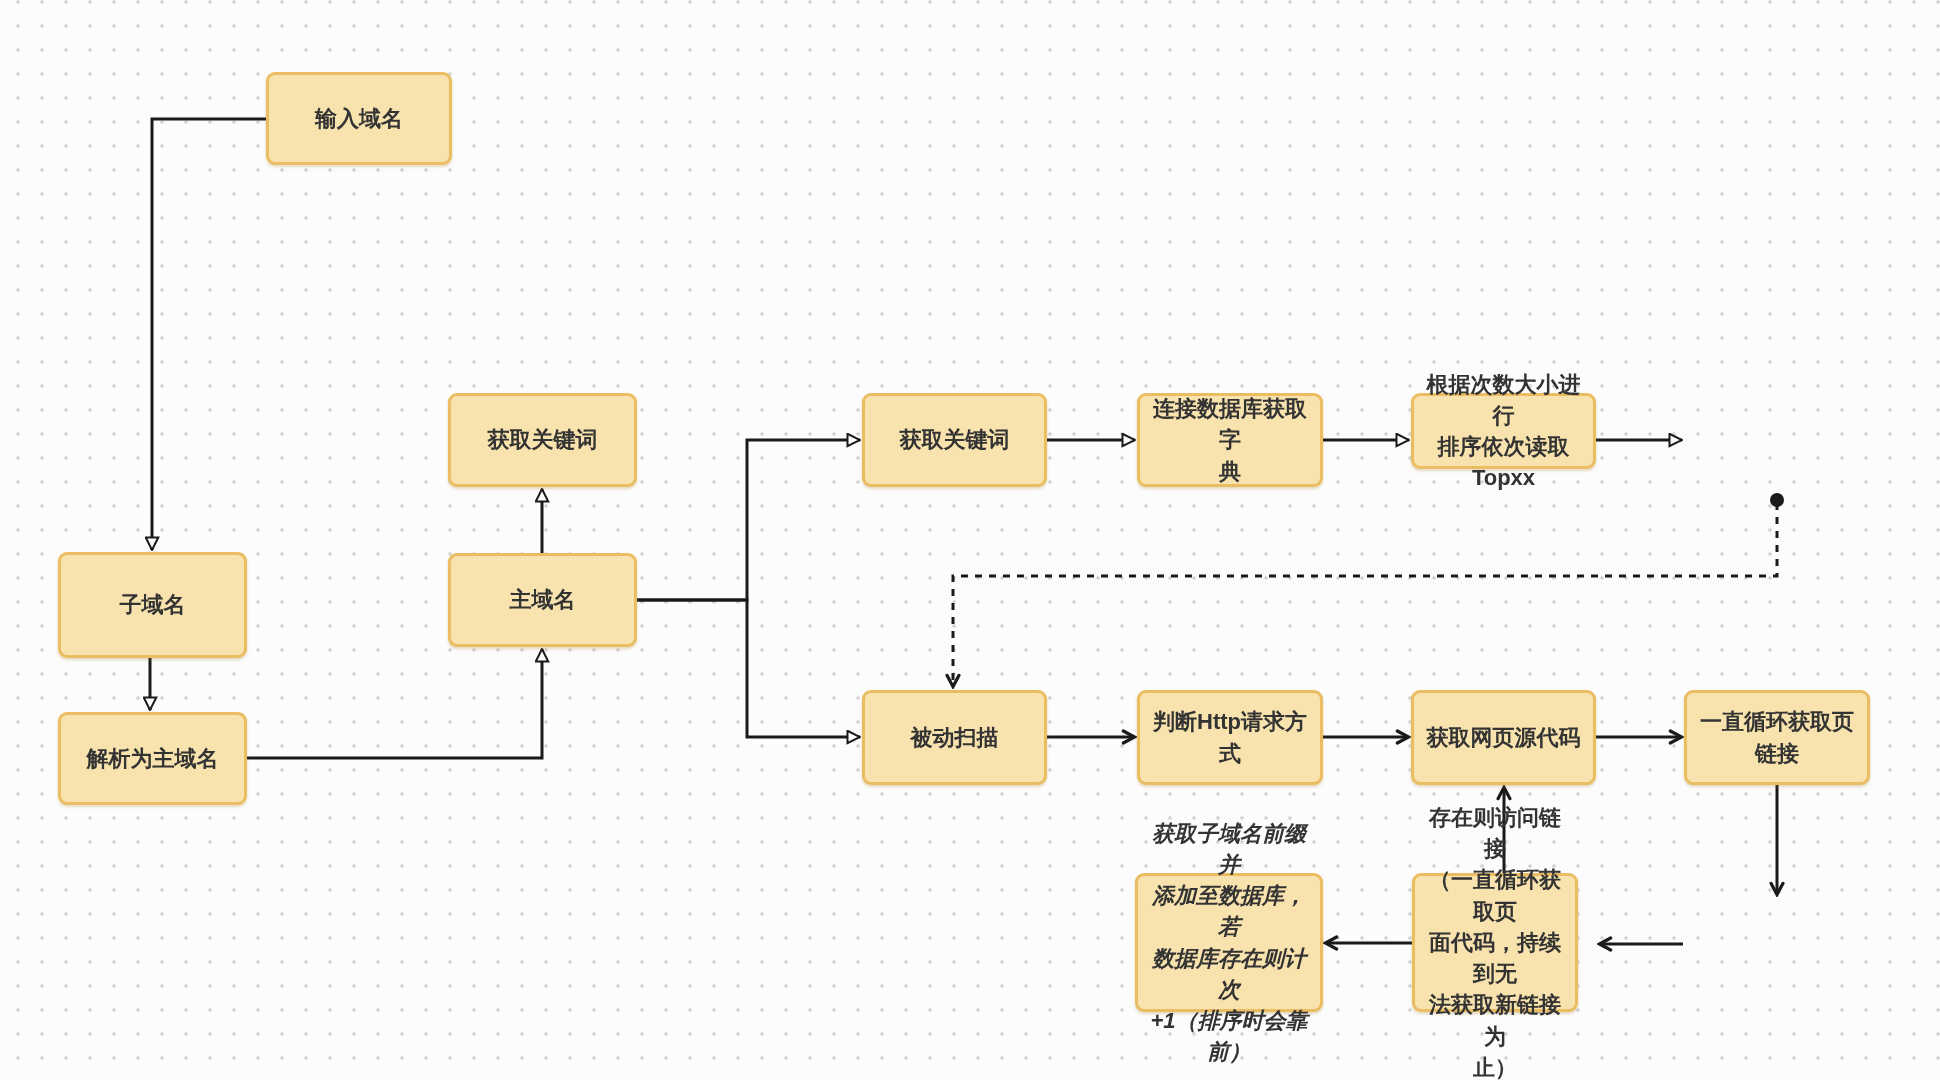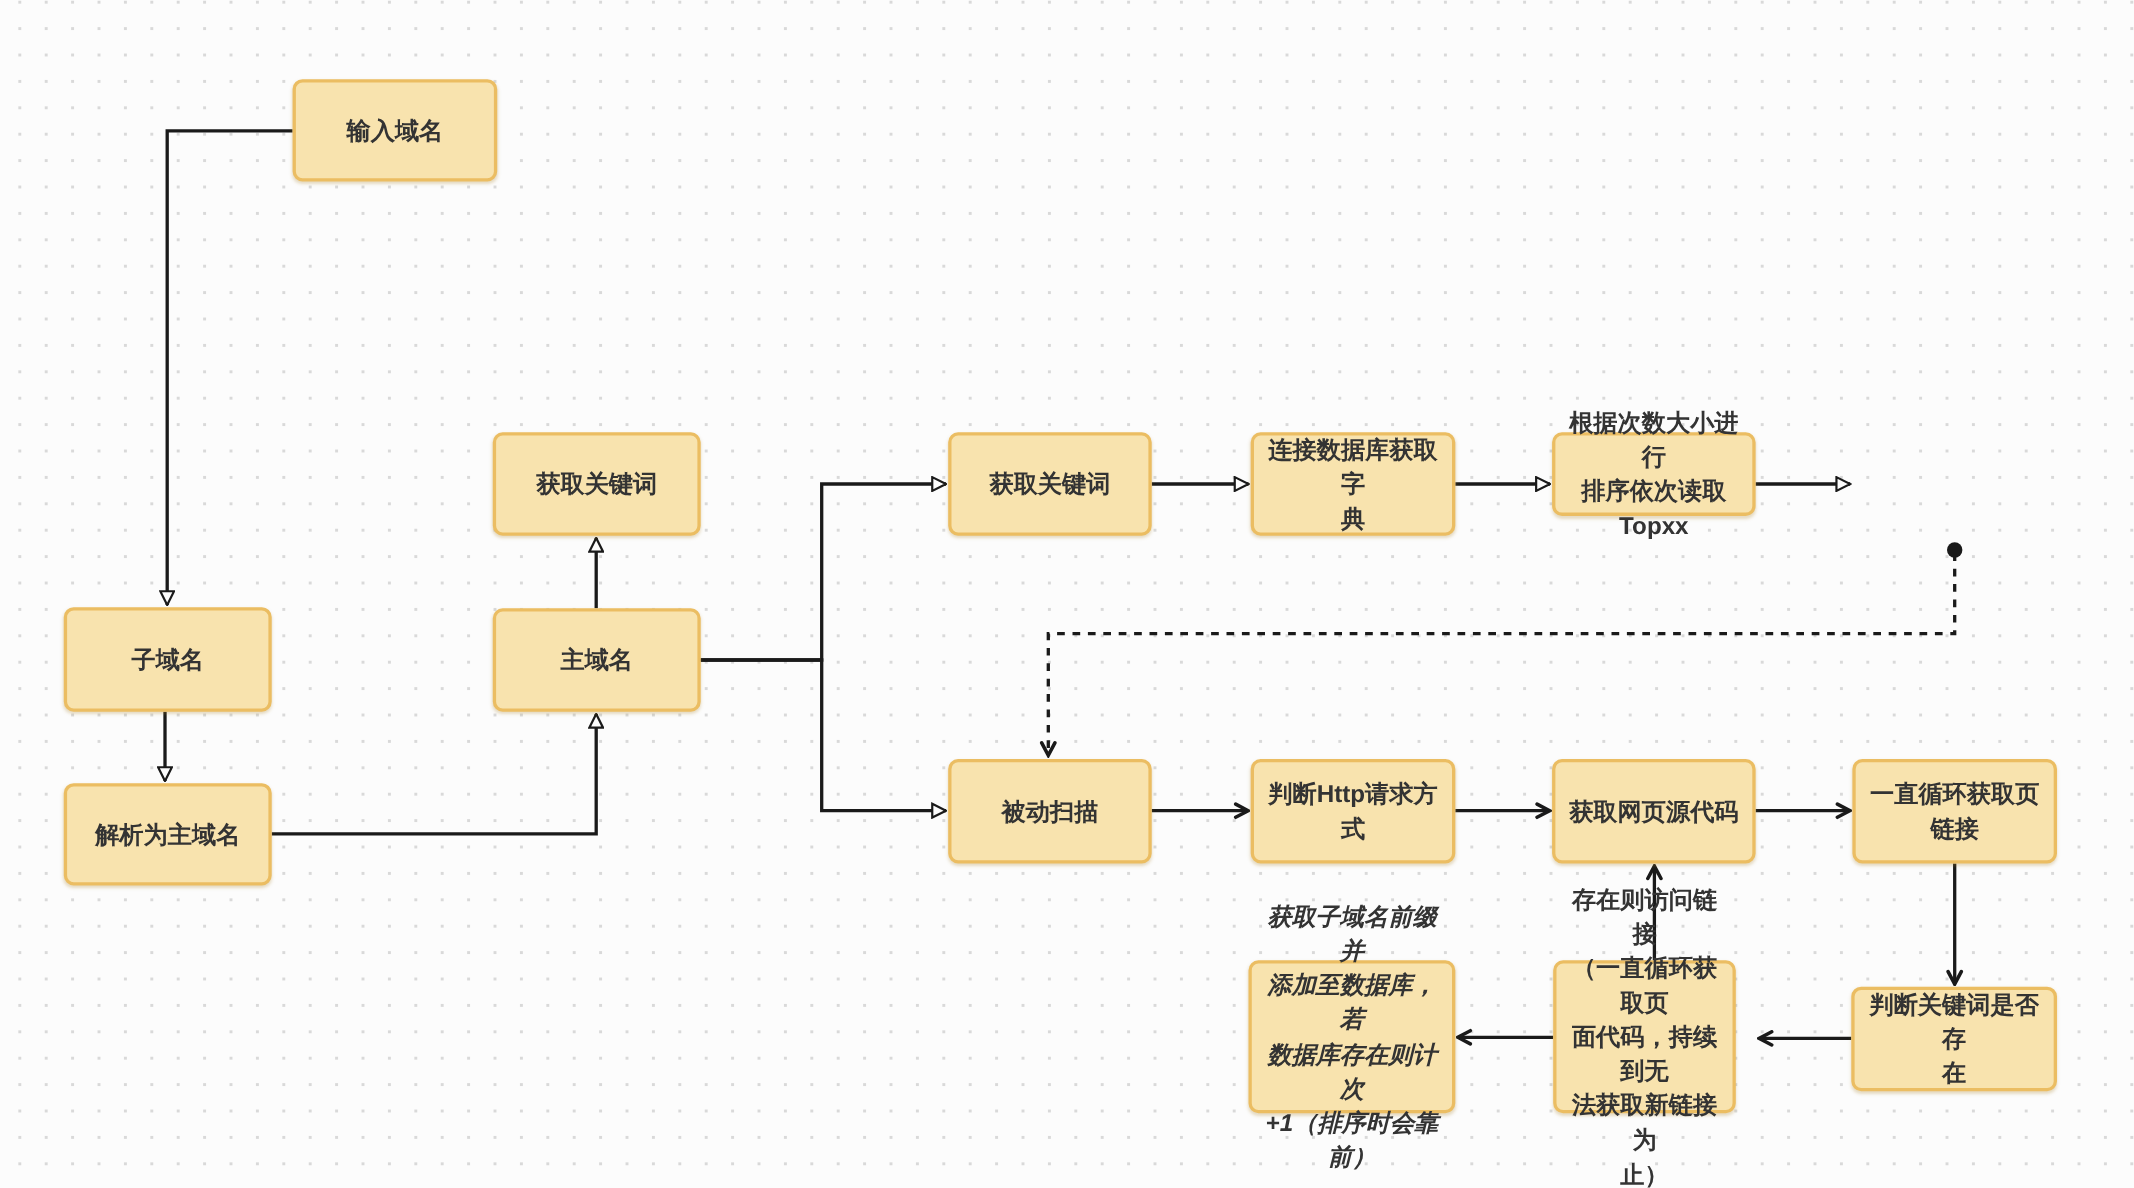--- a/index.html
+++ b/index.html
@@ -88,21 +88,21 @@
     <path class="edge" d="M1047 737 H1134" marker-end="url(#arrowBarb)"></path>
     <path class="edge" d="M1323 737 H1408" marker-end="url(#arrowBarb)"></path>
     <path class="edge" d="M1596 737 H1681" marker-end="url(#arrowBarb)"></path>
     <path class="edge" d="M1777 785 V894" marker-end="url(#arrowBarb)"></path>
     <path class="edge" d="M1683 944 H1600" marker-end="url(#arrowBarb)"></path>
     <path class="edge" d="M1412 943 H1326" marker-end="url(#arrowBarb)"></path>
     <path class="edge" d="M1504 873 V788" marker-end="url(#arrowBarb)"></path>
   </svg>
 
   <div class="node" style="left:266px; top:72px;  width:186px; height:93px;"><span>输入域名</span></div>
-  <div class="node" style="left:58px;  top:552px; width:189px; height:95px;"><span>子域名</span></div>
+  <div class="node" style="left:58px;  top:552px; width:189px; height:106px;"><span>子域名</span></div>
   <div class="node" style="left:58px;  top:712px; width:189px; height:93px;"><span>解析为主域名</span></div>
   <div class="node" style="left:448px; top:393px; width:189px; height:94px;"><span>获取关键词</span></div>
   <div class="node" style="left:448px; top:553px; width:189px; height:94px;"><span>主域名</span></div>
   <div class="node" style="left:862px; top:393px; width:185px; height:94px;"><span>获取关键词</span></div>
   <div class="node" style="left:1137px;top:393px; width:186px; height:94px;"><span>连接数据库获取字
 典</span></div>
   <div class="node" style="left:1411px;top:393px; width:185px; height:76px;"><span>根据次数大小进行
 排序依次读取
 Topxx</span></div>
   <div class="node" style="left:862px; top:690px; width:185px; height:95px;"><span>被动扫描</span></div>
@@ -113,16 +113,14 @@
   <div class="node" style="left:1135px;top:873px; width:188px; height:139px;font-style:italic;"><span>获取子域名前缀并
 添加至数据库，若
 数据库存在则计次
 +1（排序时会靠
 前）</span></div>
   <div class="node" style="left:1412px;top:873px; width:166px; height:139px;"><span>存在则访问链接
 （一直循环获取页
 面代码，持续到无
 法获取新链接为
 止）</span></div>
-  <div class="node" style="left:1683px;top:897px; width:187px; height:95px;"><span>判断关键词是否存
-在</span></div>
 
 </div>
 
 </body></html>

